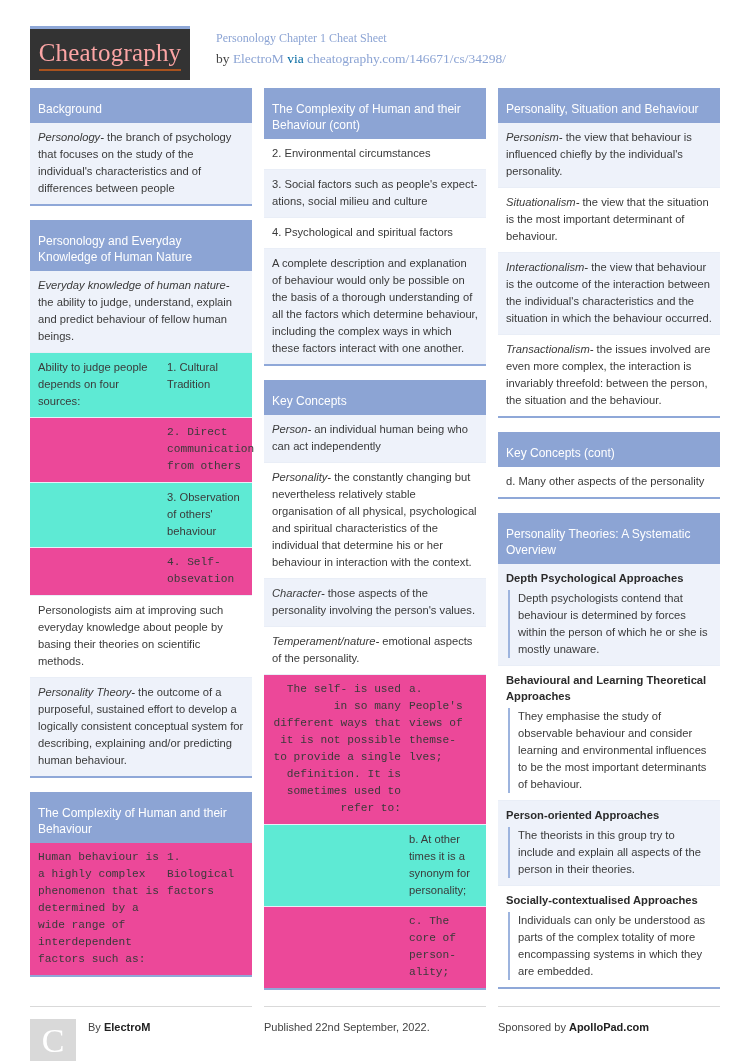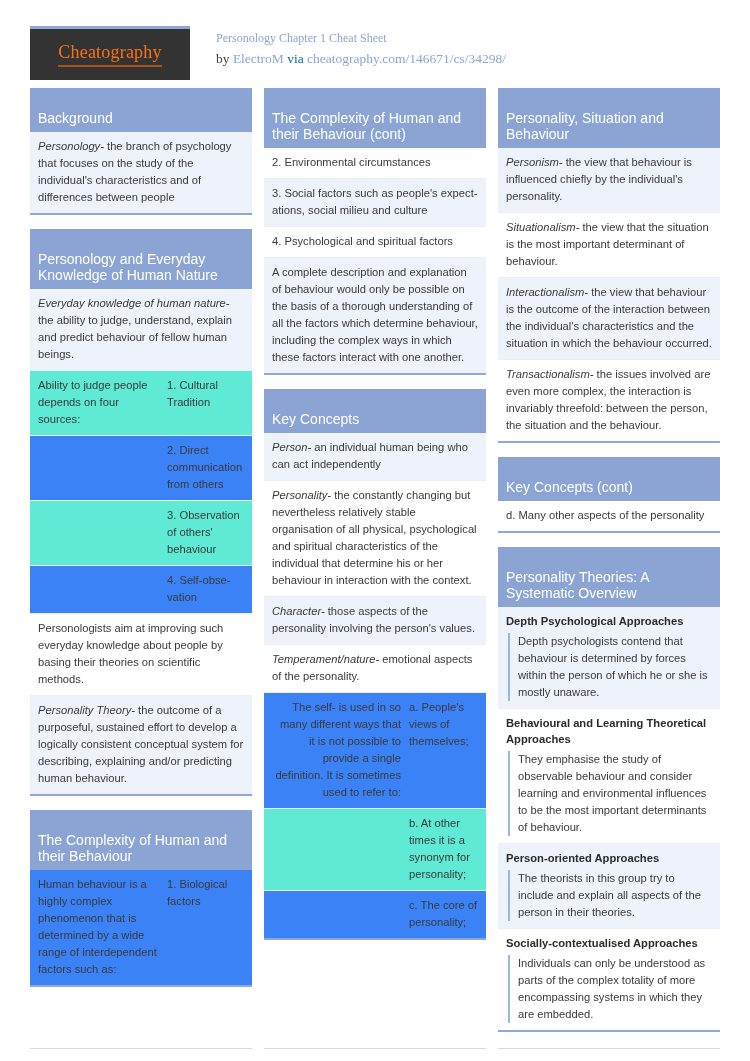--- a/index.html
+++ b/index.html
@@ -26,22 +26,22 @@
   }
   .logo-box {
     width: 160px; height: 54px;
     background: #333333;
     border-top: 3px solid #8fa8d8;
     display: flex; align-items: center; justify-content: center;
     flex: 0 0 auto;
   }
   .logo-text {
     font-family: "Liberation Serif", serif;
-    color: #f97316;
-    font-size: 18px;
+    color: #fca5a5;
+    font-size: 25px;
     letter-spacing: .2px;
     position: relative;
     padding-bottom: 2px;
     border-bottom: 2px solid #a8521e;
   }
   .title-wrap { padding-left: 26px; padding-top: 2px; }
   .sheet-title {
     font-family: "Liberation Serif", serif;
     font-size: 12px;
     color: #8ca4d4;
@@ -67,23 +67,23 @@
 
   
   .card {
     margin-bottom: 14px;
     border-bottom: 2px solid #8fa8d8;
     background: #ffffff;
   }
   .card-title {
     background: #8ca4d4;
     color: #ffffff;
-    font-size: 14px;
+    font-size: 12px;
     line-height: 16px;
-    padding: 22px 8px 6px 8px;
+    padding: 13px 8px 6px 8px;
   }
   .row {
     font-size: 11.2px;
     line-height: 17px;
     color: #3a3a3a;
     padding: 6px 8px 7px 8px;
     border-bottom: 1px solid #e9eef7;
   }
   .row:last-child { border-bottom: none; }
   .row.alt { background: #eef2fa; }
@@ -92,21 +92,21 @@
 
   
   .row2 {
     display: flex;
     font-size: 11.2px;
     line-height: 17px;
     color: #3a3a3a;
     border-bottom: 1px solid #e9eef7;
   }
   .row2:last-child { border-bottom: none; }
-  .row2.alt { background: #3b82f6; }
+  .row2.alt { background: #ec4899; font-family: Liberation Mono, monospace; }
   .row2.plain { background: #5eead4; }
   .c1 { flex: 0 0 135px; padding: 6px 6px 7px 8px; }
   .c2 { flex: 1 1 auto; padding: 6px 8px 7px 2px; }
   
   .col-mid .c1 { flex: 0 0 143px; text-align: right; }
 
   
   .sub-head {
     font-size: 11.2px;
     line-height: 16px;

